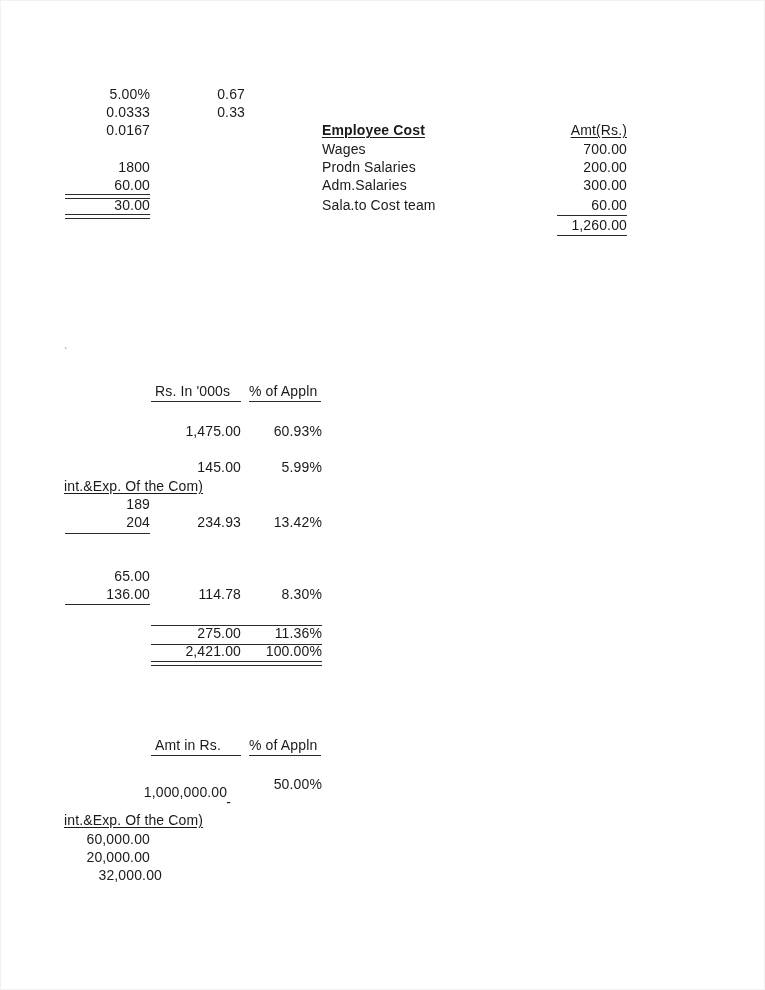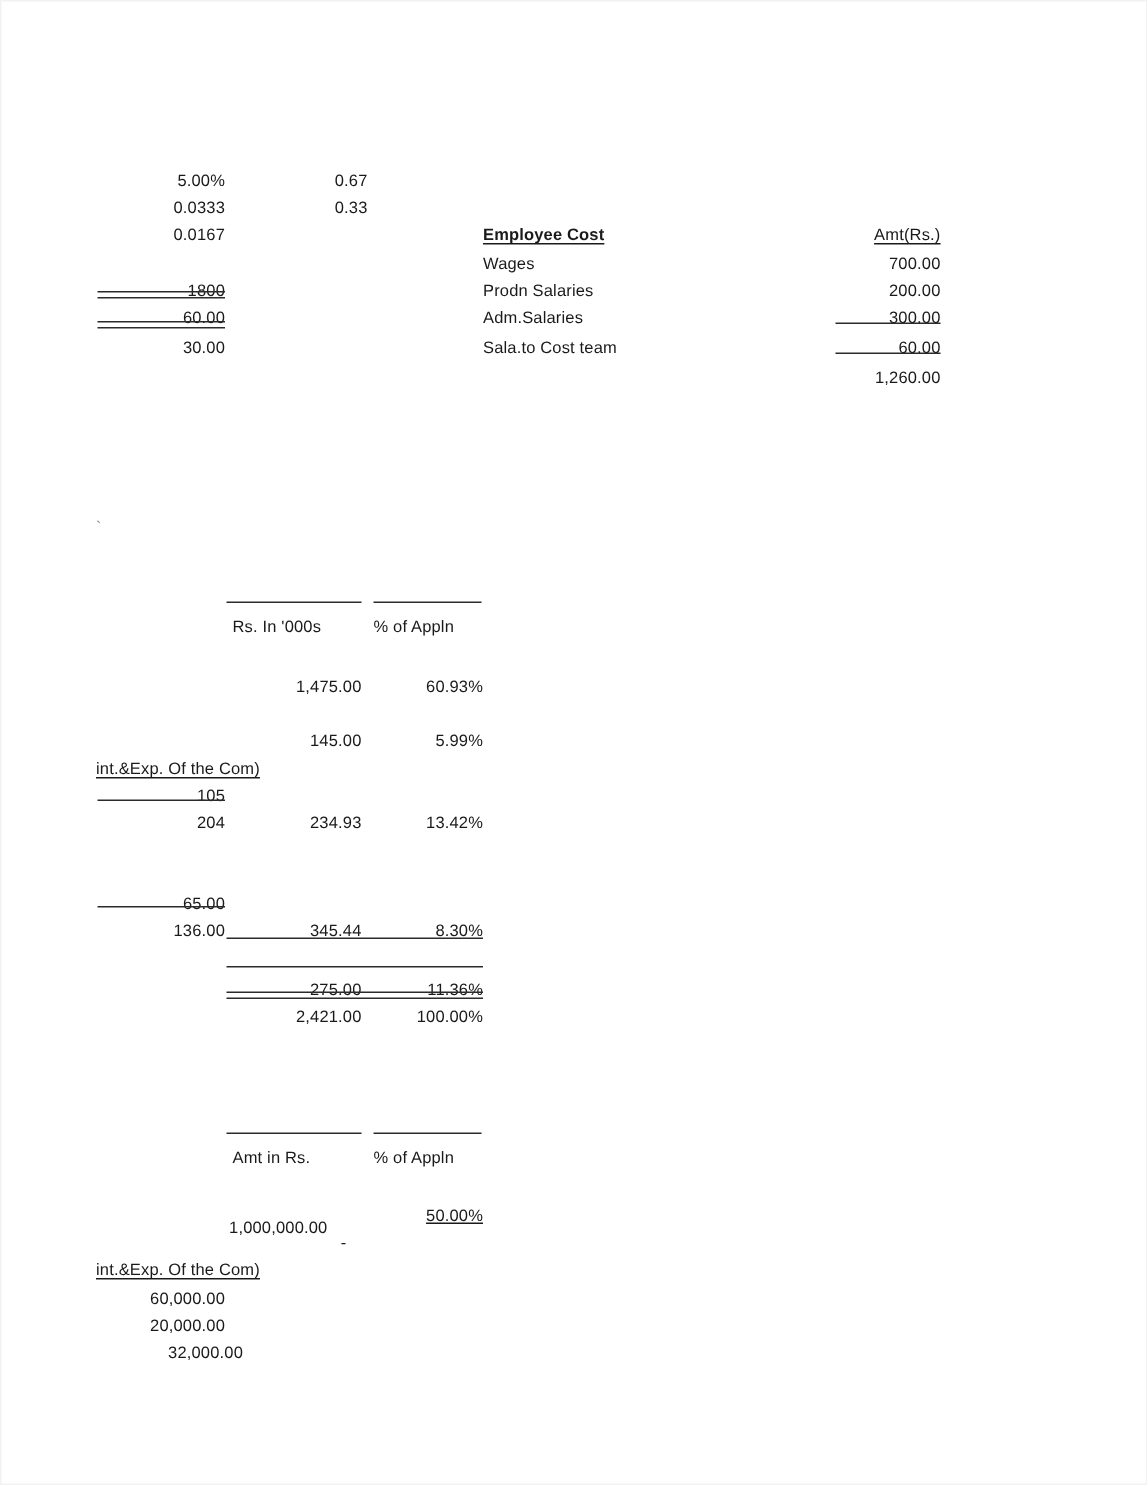--- a/index.html
+++ b/index.html
@@ -22,25 +22,24 @@
     left: 0; top: 0;
     width: 765px; height: 990px;
     box-sizing: border-box;
     border: 1px solid #f2f2f2;
     pointer-events: none;
   }
 
   
   .cell {
     position: absolute;
-    font-size: 11px;
+    font-size: 14px;
     line-height: 13px;
     white-space: nowrap;
     letter-spacing: 0.01em;
-    margin-top: 27px;
   }
   .num {
     text-align: right;
   }
   .txt {
     text-align: left;
   }
   .bold { font-weight: bold; }
   .uline {
     text-decoration: underline;
@@ -118,34 +117,34 @@
   <div class="rule rule-thin" style="left:249px; top:401px; width:72px;"></div>
 
   <div class="cell num" style="left:150px; top:425px; width:91px;">1,475.00</div>
   <div class="cell num" style="left:249px; top:425px; width:73px;">60.93%</div>
 
   <div class="cell num" style="left:150px; top:461px; width:91px;">145.00</div>
   <div class="cell num" style="left:249px; top:461px; width:73px;">5.99%</div>
 
   <div class="cell txt uline" style="left:64px; top:480px;">int.&amp;Exp. Of the Com)</div>
 
-  <div class="cell num" style="left:60px; top:498px; width:90px;">105</div>
+  <div class="cell num" style="left:60px; top:498px; width:90px;">189</div>
 
   <div class="cell num" style="left:60px; top:516px; width:90px;">204</div>
   <div class="rule rule-thin" style="left:65px; top:533px; width:85px;"></div>
 
   <div class="cell num" style="left:150px; top:516px; width:91px;">234.93</div>
   <div class="cell num" style="left:249px; top:516px; width:73px;">13.42%</div>
 
   <div class="cell num" style="left:60px; top:570px; width:90px;">65.00</div>
 
   <div class="cell num" style="left:60px; top:588px; width:90px;">136.00</div>
   <div class="rule rule-thin" style="left:65px; top:604px; width:85px;"></div>
 
-  <div class="cell num" style="left:150px; top:588px; width:91px;">345.44</div>
+  <div class="cell num" style="left:150px; top:588px; width:91px;">114.78</div>
   <div class="cell num" style="left:249px; top:588px; width:73px;">8.30%</div>
 
   <div class="rule rule-thin" style="left:151px; top:625px; width:171px;"></div>
 
   <div class="cell num" style="left:150px; top:627px; width:91px;">275.00</div>
   <div class="cell num" style="left:249px; top:627px; width:73px;">11.36%</div>
 
   <div class="rule rule-thin" style="left:151px; top:644px; width:171px;"></div>
 
   <div class="cell num" style="left:150px; top:645px; width:91px;">2,421.00</div>
@@ -154,21 +153,21 @@
   <div class="rule rule-medium" style="left:151px; top:661px; width:171px;"></div>
   <div class="rule rule-thin" style="left:151px; top:665px; width:171px;"></div>
 
   <div class="cell txt" style="left:155px; top:739px;">Amt in Rs.</div>
   <div class="rule rule-thin" style="left:151px; top:755px; width:90px;"></div>
 
   <div class="cell txt" style="left:249px; top:739px;">% of Appln</div>
   <div class="rule rule-thin" style="left:249px; top:755px; width:72px;"></div>
 
   <div class="cell num" style="left:130px; top:786px; width:111px;text-align:center;">1,000,000.00</div>
-  <div class="cell num" style="left:249px; top:778px; width:73px;text-decoration:underline;">50.00%</div>
+  <div class="cell num" style="left:249px; top:778px; width:73px;">50.00%</div>
 
   <div class="cell num" style="left:130px; top:796px; width:101px;">-</div>
 
   <div class="cell txt uline" style="left:64px; top:814px;">int.&amp;Exp. Of the Com)</div>
 
   <div class="cell num" style="left:60px; top:833px; width:90px;">60,000.00</div>
   <div class="cell num" style="left:60px; top:851px; width:90px;">20,000.00</div>
   <div class="cell num" style="left:72px; top:869px; width:90px;">32,000.00</div>
 </div>
 

